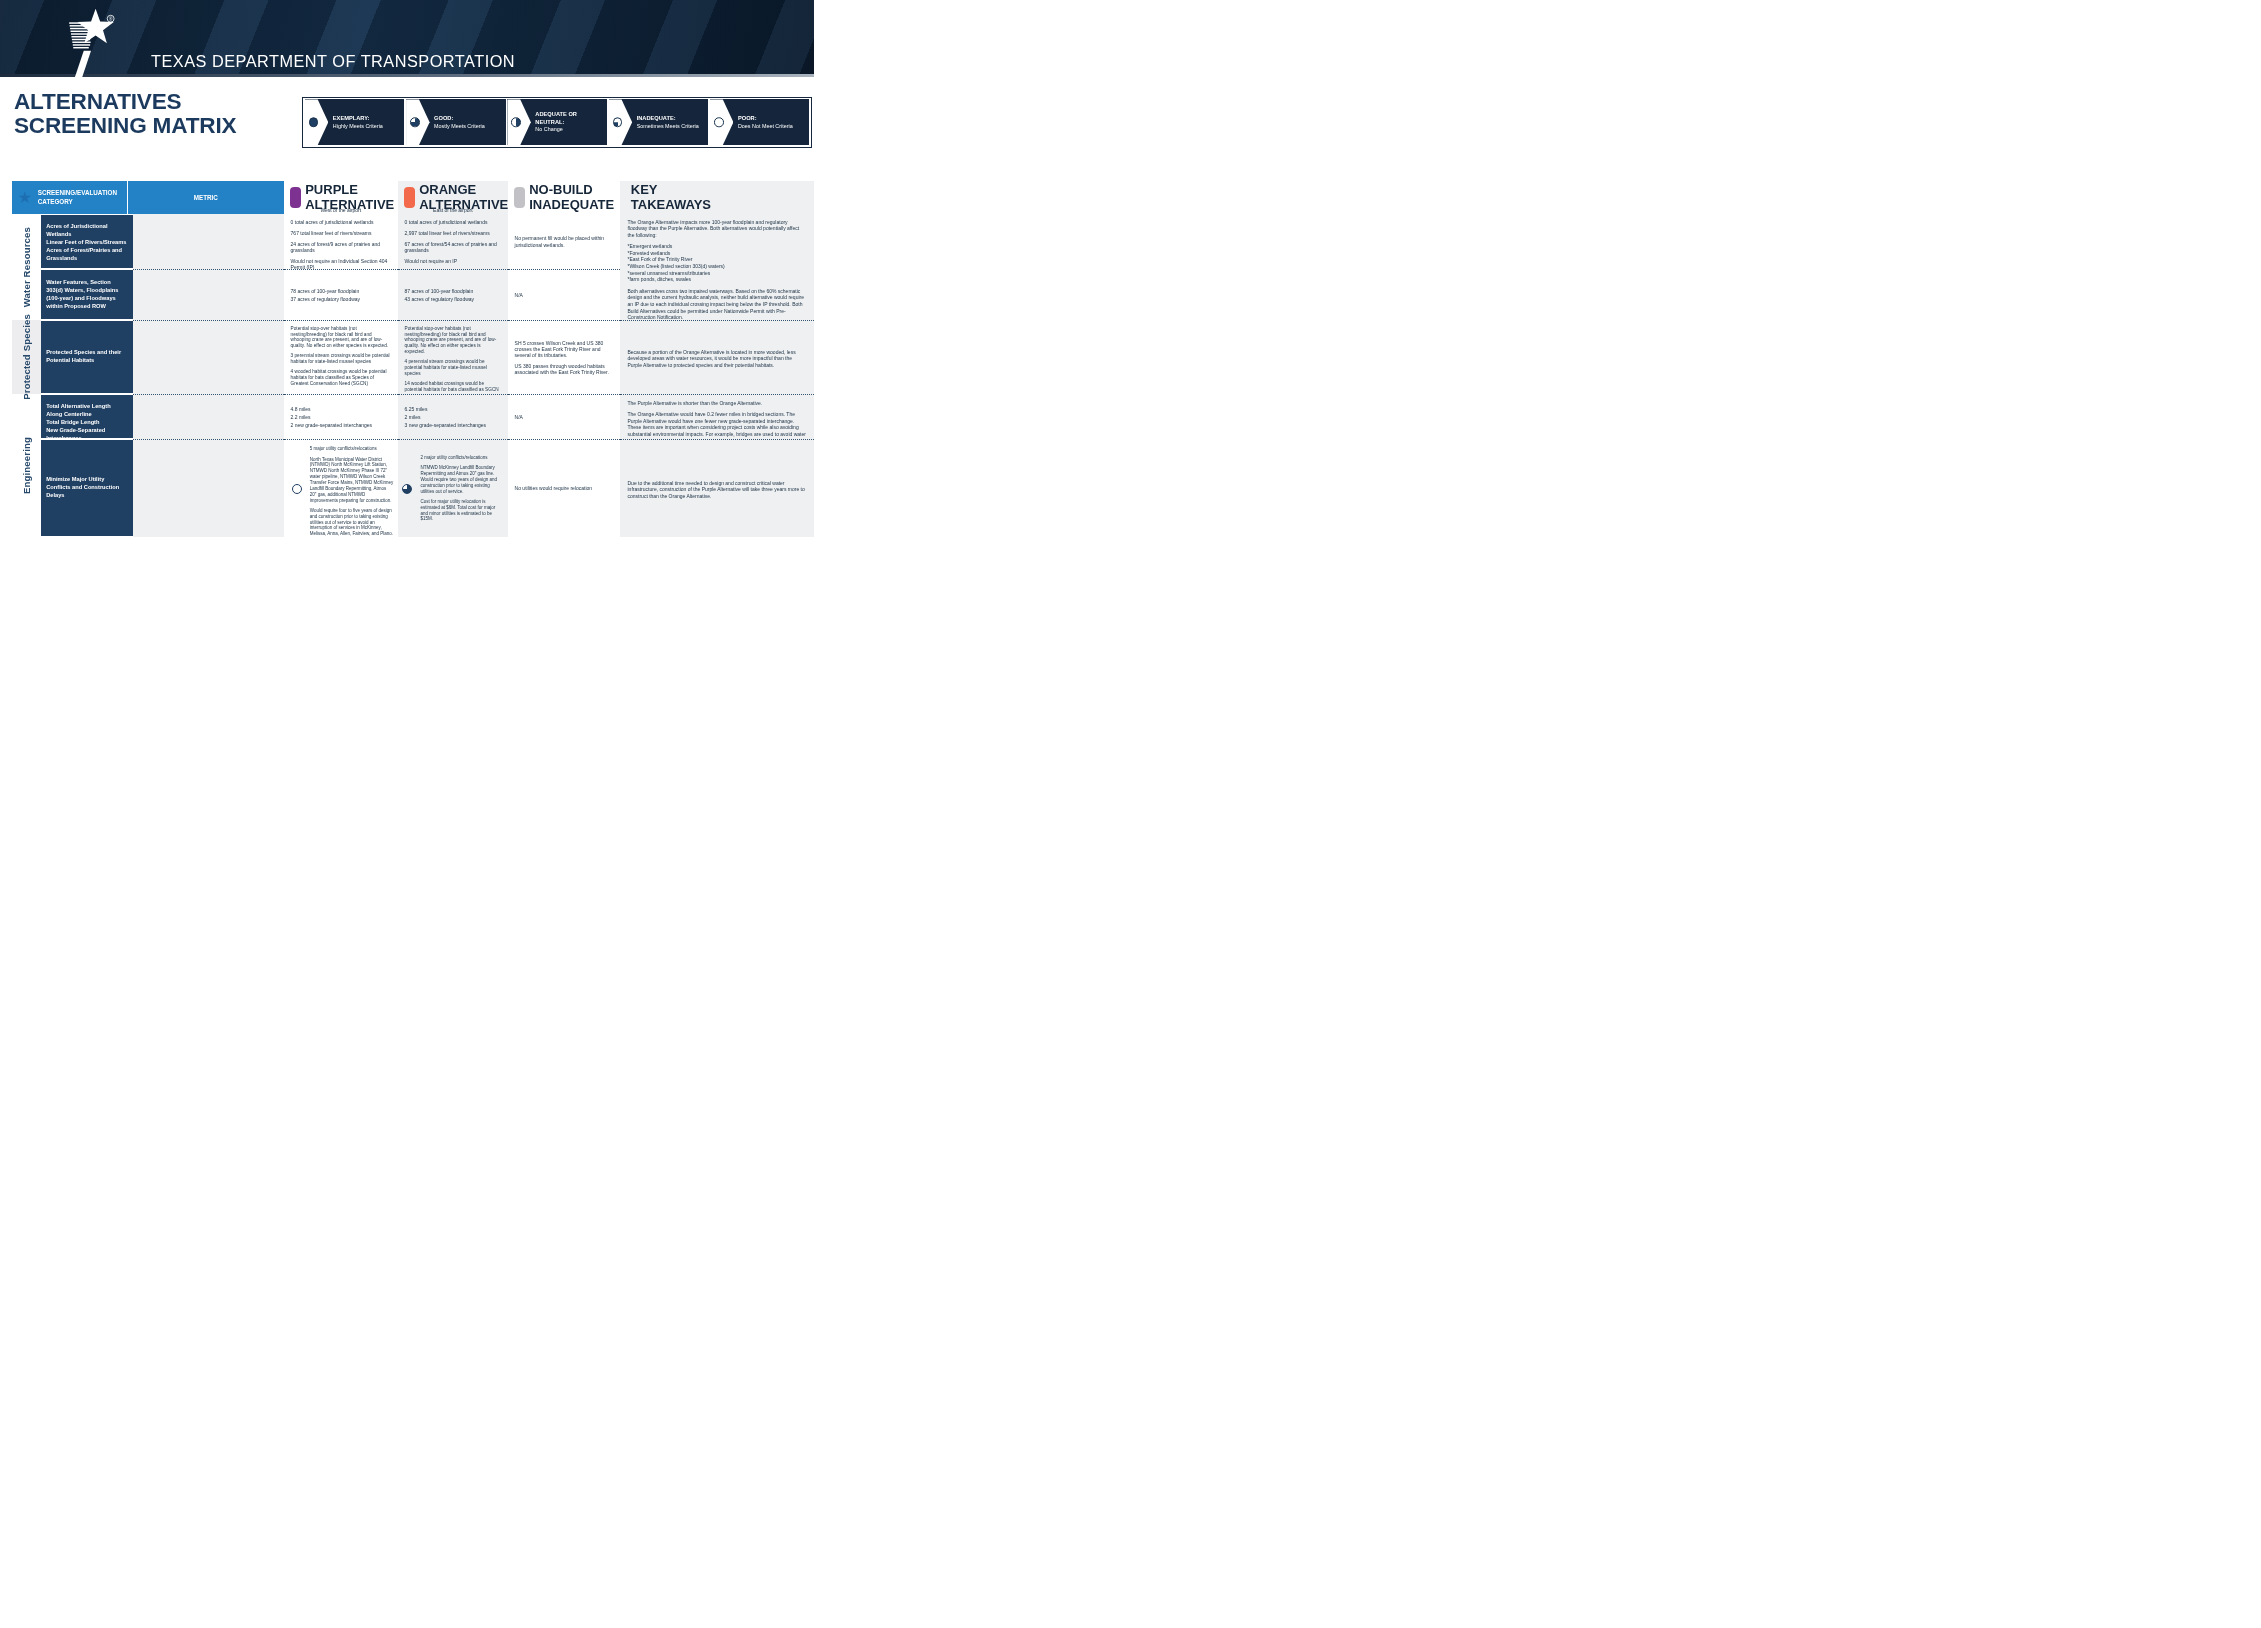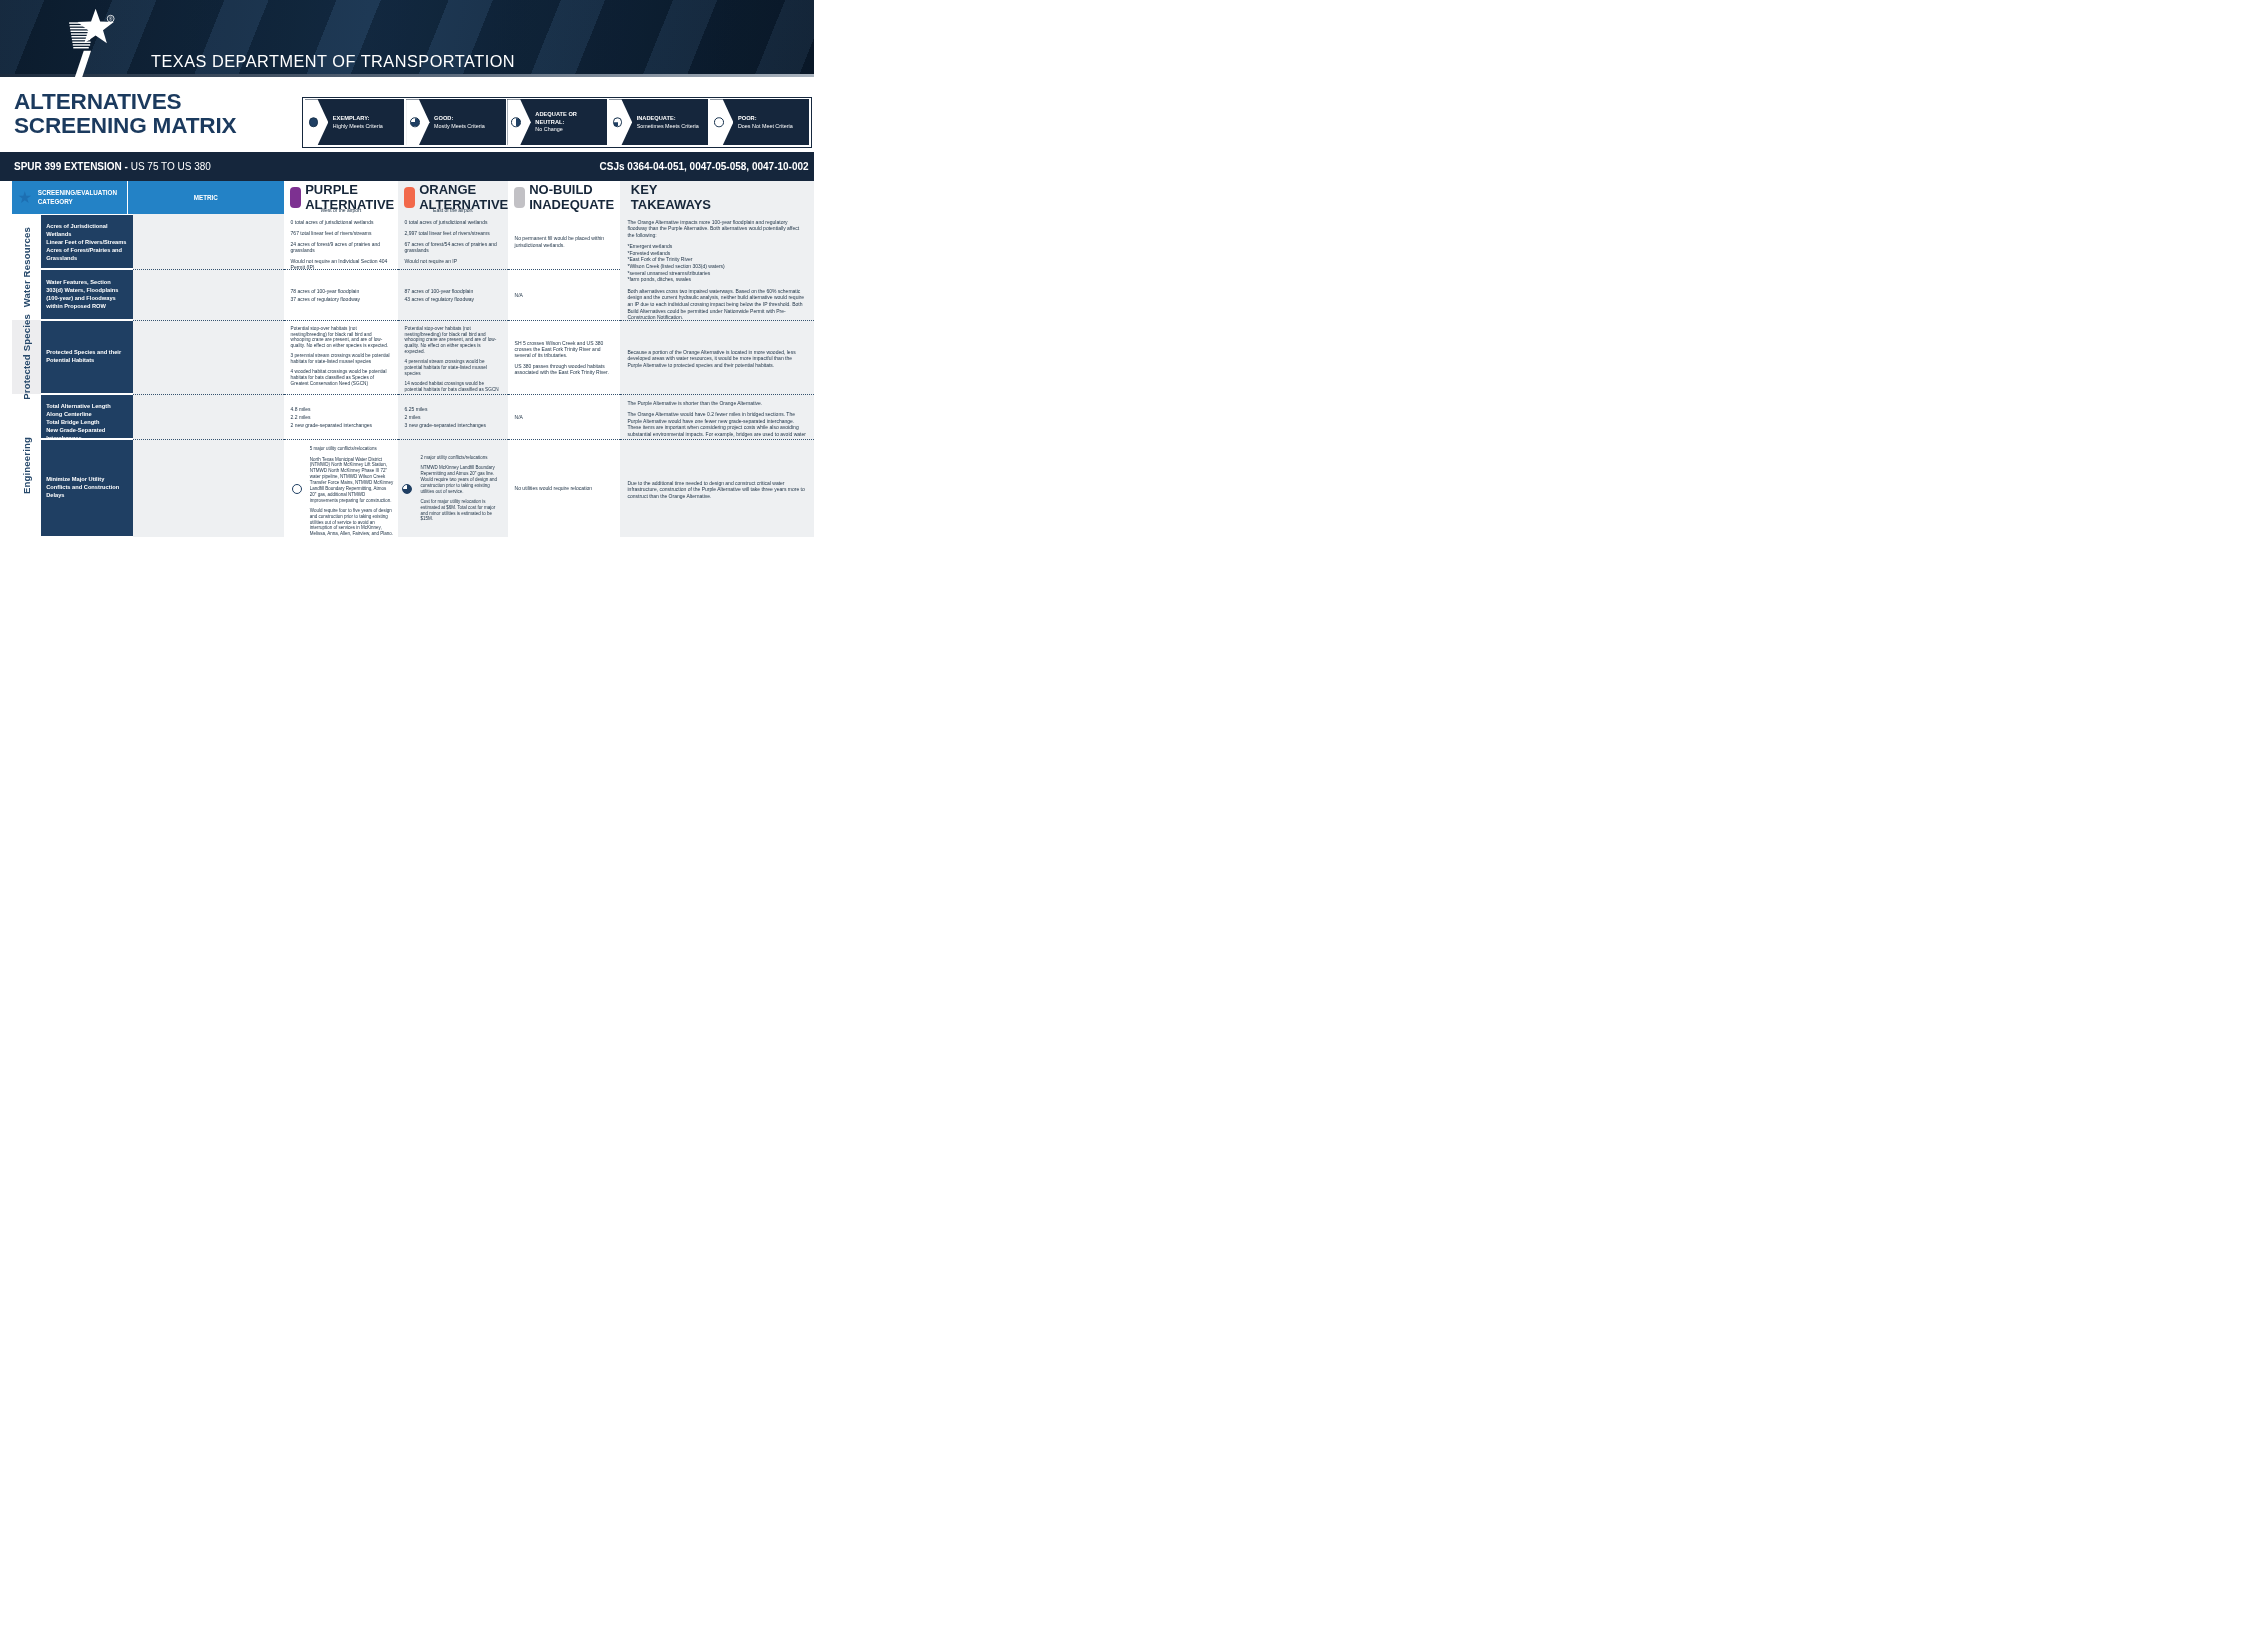--- a/index.html
+++ b/index.html
@@ -158,24 +158,20 @@
         <div class="legend-text"><b>INADEQUATE:</b><span>Sometimes Meets Criteria</span></div>
       </div>
       <div class="legend-item">
         <div class="legend-flag"></div>
         <div class="pie legend-pie pie--empty"></div>
         <div class="legend-text"><b>POOR:</b><span>Does Not Meet Criteria</span></div>
       </div>
     </div>
   </div>
 
-  <div class="project-bar">
-    <div class="project-name"><b>SPUR 399 EXTENSION - </b><span>US 75 TO US 380</span></div>
-    <div class="project-csjs">CSJs 0364-04-051, 0047-05-058, 0047-10-002</div>
-  </div>
 
   <div class="matrix">
     <div class="colbg" style="left:121px;width:151px;"></div>
     <div class="colbg" style="left:386px;width:110px;"></div>
     <div class="colbg" style="left:608px;right:0;width:auto;"></div>
 
     <div class="cell blue-header" style="grid-area:1/1/2/4;">
       <div class="bh-star">★</div>
       <div class="bh-label">SCREENING/EVALUATION CATEGORY</div>
       <div class="bh-metric">METRIC</div>

